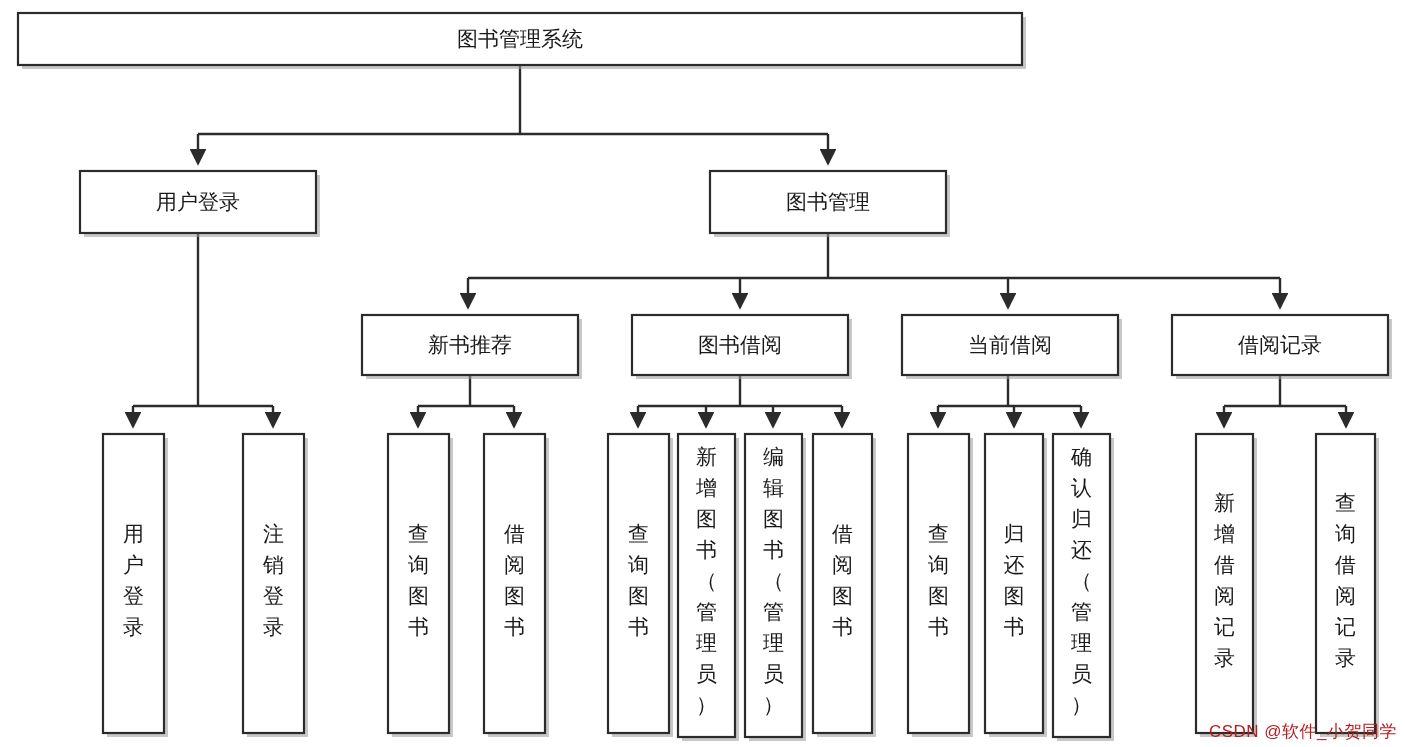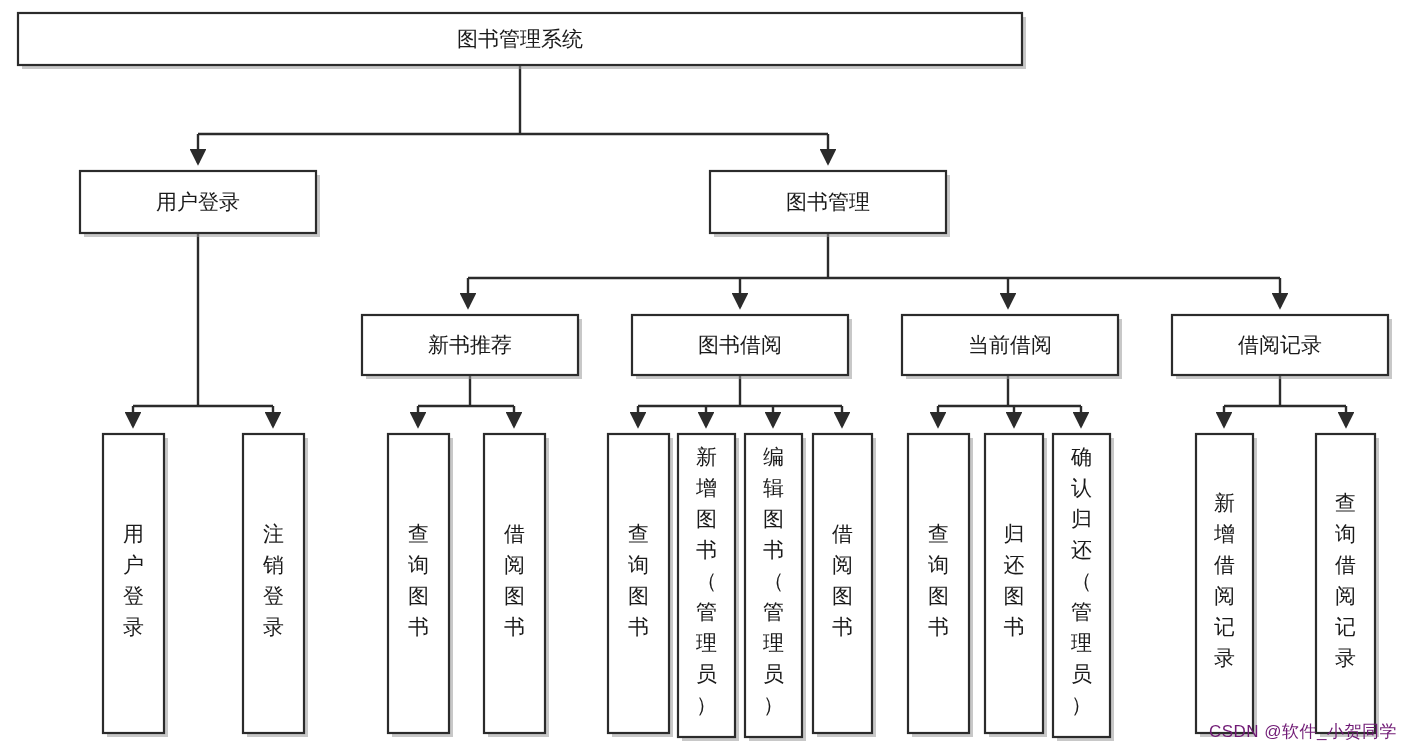--- a/index.html
+++ b/index.html
@@ -57,21 +57,21 @@
     font-size: 21px;
     fill: #1a1a1a;
     text-anchor: middle;
   }
   .watermark {
     position: absolute;
     right: 8px;
     bottom: 4px;
     font-family: "Liberation Sans", "DejaVu Sans", sans-serif;
     font-size: 17px;
-    color: #701a75;
+    color: #b91c1c;
     white-space: nowrap;
     letter-spacing: 0.5px;
     pointer-events: none;
   }
 </style>
 </head>
 <body>
 
 <div id="diagram-root">
 

